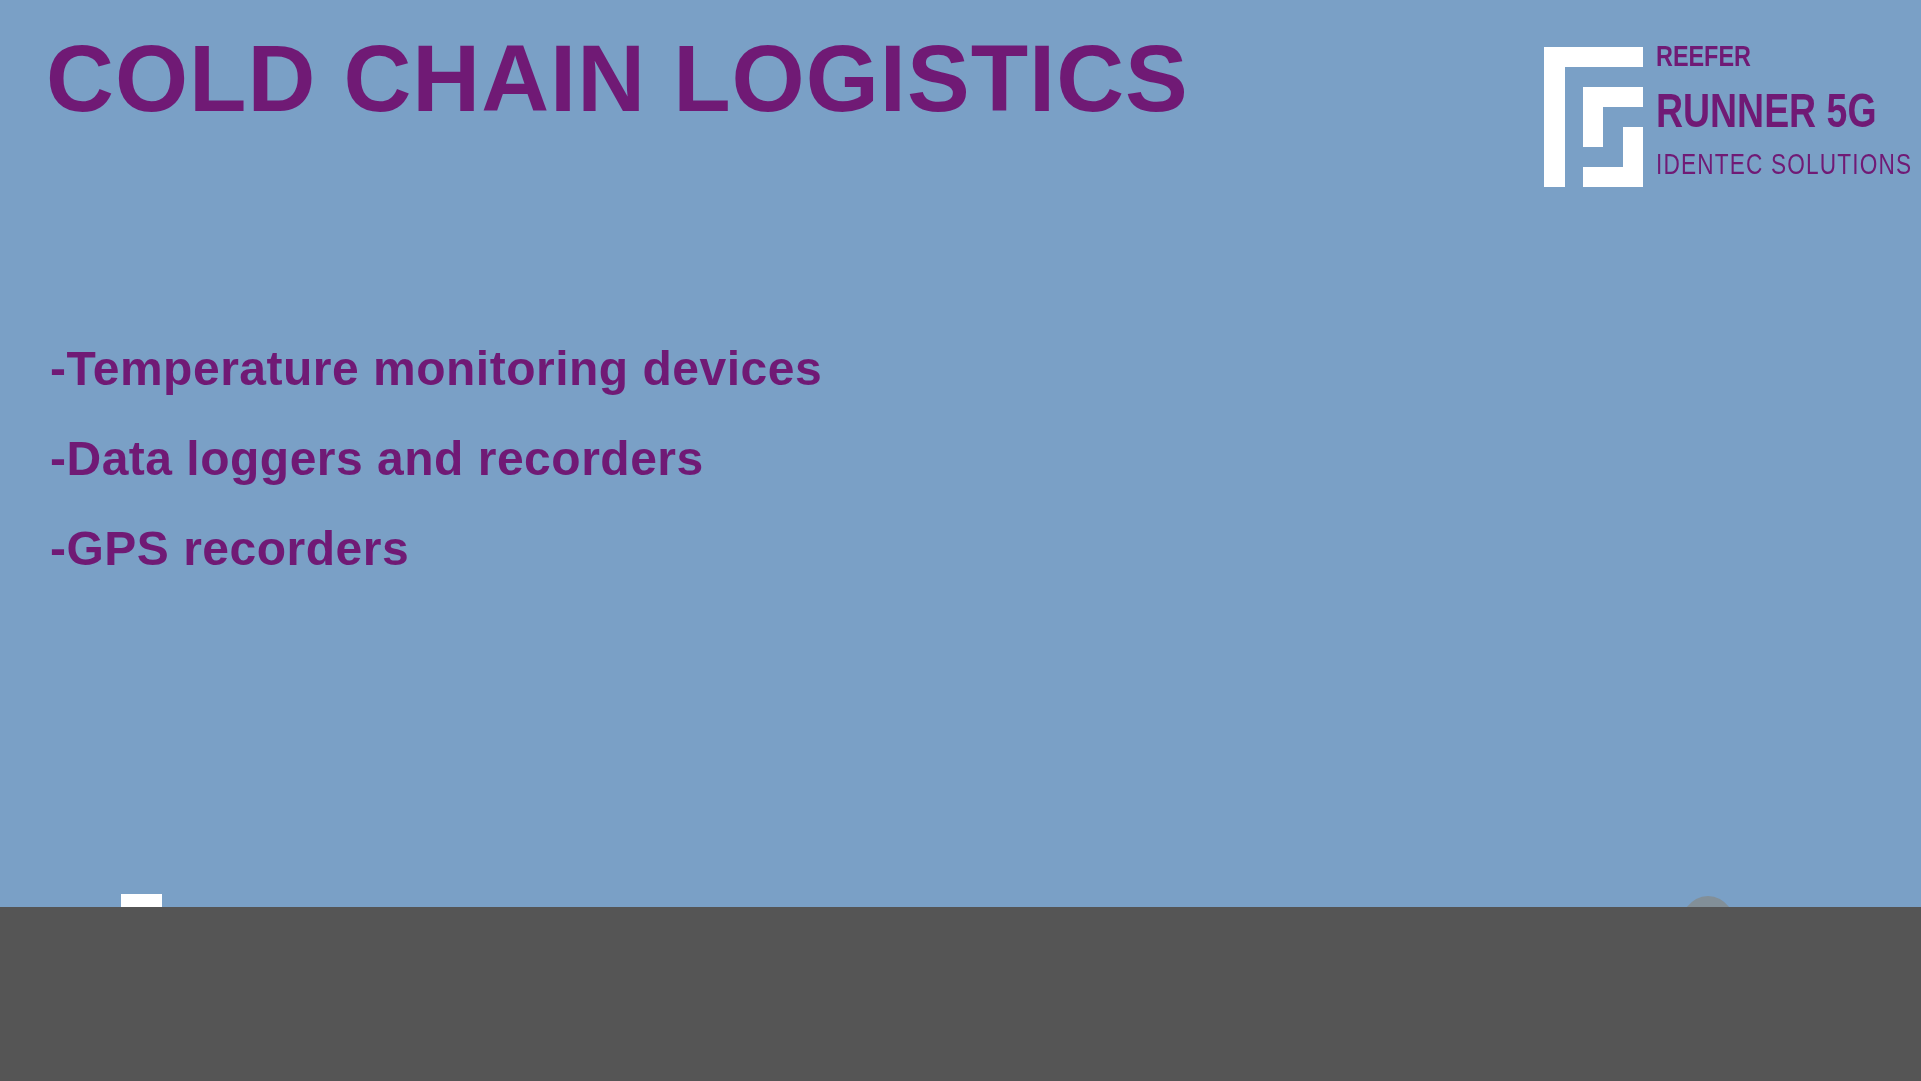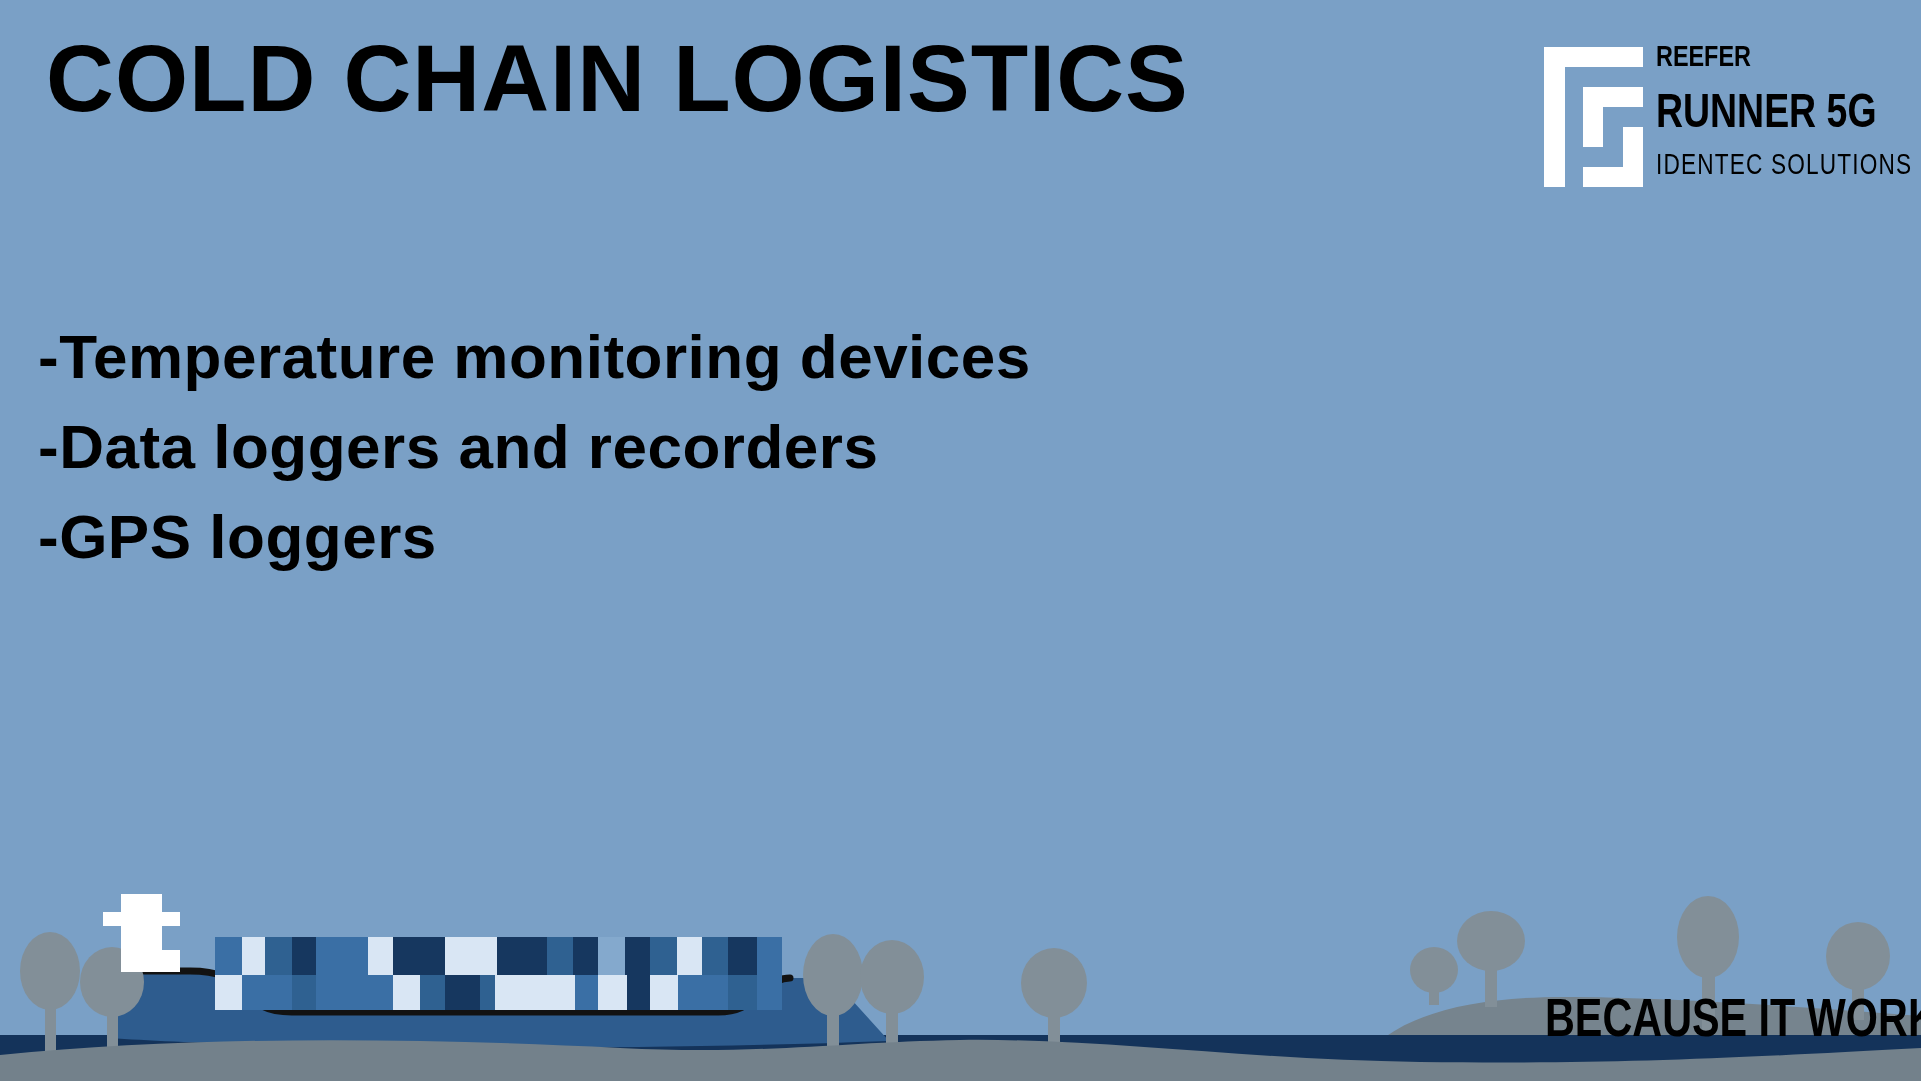--- a/index.html
+++ b/index.html
@@ -1,26 +1,26 @@
 <!DOCTYPE html>
 <html style="--sky: #7aa0c6; --white: #ffffff; --medium: #3a6fa5; --steel: #2f6191; --navy: #16375f; --light: #d9e6f4; --slate: #84a9cd; --hull: #2e5c8e; --water: #14335a; --ink: #121212; --tree: #828f98; --hill: #76848e; --fg: #73818b;"><head>
 <meta charset="utf-8">
 <style>
   html,body{margin:0;padding:0;background:#555;}
   .slide{
-    position:relative;width:1921px;height:1081px;overflow:hidden;
-    background:var(--sky);color:#000000;
+    position:relative;width:1921px;height:907px;overflow:hidden;
+    background:var(--sky);color:#701a75;
     font-family:"Liberation Sans",sans-serif;
   }
   .abs{position:absolute;}
   
   .title{left:46px;top:32px;font-size:94px;font-weight:bold;letter-spacing:1px;line-height:1;white-space:nowrap;}
   .subtitle{left:44px;top:172px;font-size:76px;font-weight:bold;letter-spacing:1px;line-height:1;white-space:nowrap;}
-  .bullets{left:38px;top:312px;margin:0;padding:0;list-style:none;
-    font-size:62px;font-weight:bold;line-height:90px;letter-spacing:.5px;white-space:nowrap;}
+  .bullets{left:38px;top:312px;margin:12px;padding:0;list-style:none;
+    font-size:48px;font-weight:bold;line-height:90px;letter-spacing:.5px;white-space:nowrap;}
   
   .logo-rect{position:absolute;background:#fff;}
   .condensed{display:inline-block;transform:scaleX(.78);transform-origin:left top;white-space:nowrap;}
   .logo-l1{left:1656px;top:41px;font-size:30px;font-weight:bold;line-height:1;}
   .logo-l2{left:1656px;top:87px;font-size:48px;font-weight:bold;line-height:1;}
   .logo-l3{left:1656px;top:150px;font-size:29px;font-weight:400;letter-spacing:1.5px;line-height:1;}
   
   .tagline{left:1545px;top:991px;font-size:53px;font-weight:bold;line-height:1;z-index:30;}
   
   .scene{left:0;top:880px;width:1921px;height:201px;z-index:1;}
@@ -35,21 +35,21 @@
 </style>
 </head>
 <body>
 
 <div class="slide">
 
   <div class="abs title">COLD CHAIN LOGISTICS</div>
   <ul class="abs bullets">
       <li>-Temperature monitoring devices</li>
       <li>-Data loggers and recorders</li>
-      <li>-GPS loggers</li>
+      <li>-GPS recorders</li>
     </ul>
 
   <div>
     <div class="logo-rect" style="left:1544px;top:47px;width:21px;height:140px;"></div>
     <div class="logo-rect" style="left:1544px;top:47px;width:99px;height:20px;"></div>
     <div class="logo-rect" style="left:1583px;top:87px;width:60px;height:20px;"></div>
     <div class="logo-rect" style="left:1583px;top:87px;width:20px;height:60px;"></div>
     <div class="logo-rect" style="left:1623px;top:127px;width:20px;height:40px;"></div>
     <div class="logo-rect" style="left:1583px;top:167px;width:60px;height:20px;"></div>
   </div>

